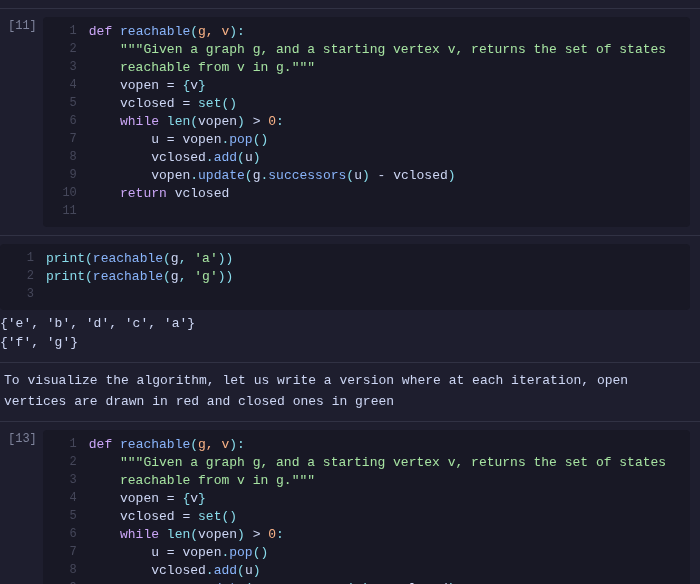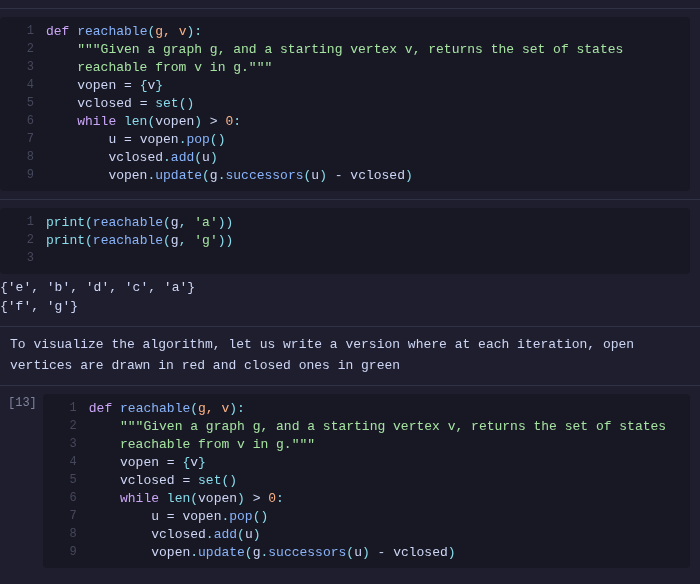--- a/index.html
+++ b/index.html
@@ -73,32 +73,33 @@
       font-size: 13px;
     }
 
     .result-output {
       color: #cdd6f4;
       font-size: 13px;
       padding: 2px 0;
     }
 
     .separator-text {
-      padding: 8px 10px;
+      padding: 8px 4px;
       color: #cdd6f4;
       font-size: 13px;
       line-height: 1.6;
       border-top: 1px solid #313244;
     }
   </style>
 </head>
 <body>
 
 <div class="notebook">
 <div class="cell">
+      <div class="cell-label">[11]</div>
       <div class="cell-content">
         <div class="code-block">
           <div class="line">
             <span class="line-num">1</span>
             <span class="line-code"><span style="color: rgb(203, 166, 247);">def </span><span style="color: rgb(137, 180, 250);">reachable</span><span style="color: rgb(137, 220, 235);">(</span><span style="color: rgb(250, 179, 135);">g, v</span><span style="color: rgb(137, 220, 235);">):</span></span>
           </div>
           <div class="line">
             <span class="line-num">2</span>
             <span class="line-code"><span style="color: rgb(166, 227, 161);">    """Given a graph g, and a starting vertex v, returns the set of states</span></span>
           </div>
@@ -122,20 +123,28 @@
             <span class="line-num">7</span>
             <span class="line-code"><span style="color: rgb(205, 214, 244);">        u </span><span style="color: rgb(205, 214, 244);">=</span><span style="color: rgb(205, 214, 244);"> vopen</span><span style="color: rgb(137, 220, 235);">.</span><span style="color: rgb(137, 180, 250);">pop</span><span style="color: rgb(137, 220, 235);">()</span></span>
           </div>
           <div class="line">
             <span class="line-num">8</span>
             <span class="line-code"><span style="color: rgb(205, 214, 244);">        vclosed</span><span style="color: rgb(137, 220, 235);">.</span><span style="color: rgb(137, 180, 250);">add</span><span style="color: rgb(137, 220, 235);">(</span><span style="color: rgb(205, 214, 244);">u</span><span style="color: rgb(137, 220, 235);">)</span></span>
           </div>
           <div class="line">
             <span class="line-num">9</span>
             <span class="line-code"><span style="color: rgb(205, 214, 244);">        vopen</span><span style="color: rgb(137, 220, 235);">.</span><span style="color: rgb(137, 180, 250);">update</span><span style="color: rgb(137, 220, 235);">(</span><span style="color: rgb(205, 214, 244);">g</span><span style="color: rgb(137, 220, 235);">.</span><span style="color: rgb(137, 180, 250);">successors</span><span style="color: rgb(137, 220, 235);">(</span><span style="color: rgb(205, 214, 244);">u</span><span style="color: rgb(137, 220, 235);">) </span><span style="color: rgb(205, 214, 244);">- </span><span style="color: rgb(205, 214, 244);">vclosed</span><span style="color: rgb(137, 220, 235);">)</span></span>
+          </div>
+          <div class="line">
+            <span class="line-num">10</span>
+            <span class="line-code"><span style="color: rgb(203, 166, 247);">    return </span><span style="color: rgb(205, 214, 244);">vclosed</span></span>
+          </div>
+          <div class="line">
+            <span class="line-num">11</span>
+            <span class="line-code"><span style="color: rgb(205, 214, 244);"></span></span>
           </div>
         </div>
       </div>
     </div>
     <div class="cell">
       <div class="cell-content">
         <div class="code-block">
           <div class="line">
             <span class="line-num">1</span>
             <span class="line-code"><span style="color: rgb(137, 220, 235);">print</span><span style="color: rgb(137, 220, 235);">(</span><span style="color: rgb(137, 180, 250);">reachable</span><span style="color: rgb(137, 220, 235);">(</span><span style="color: rgb(205, 214, 244);">g</span><span style="color: rgb(137, 220, 235);">, </span><span style="color: rgb(166, 227, 161);">'a'</span><span style="color: rgb(137, 220, 235);">))</span></span>

